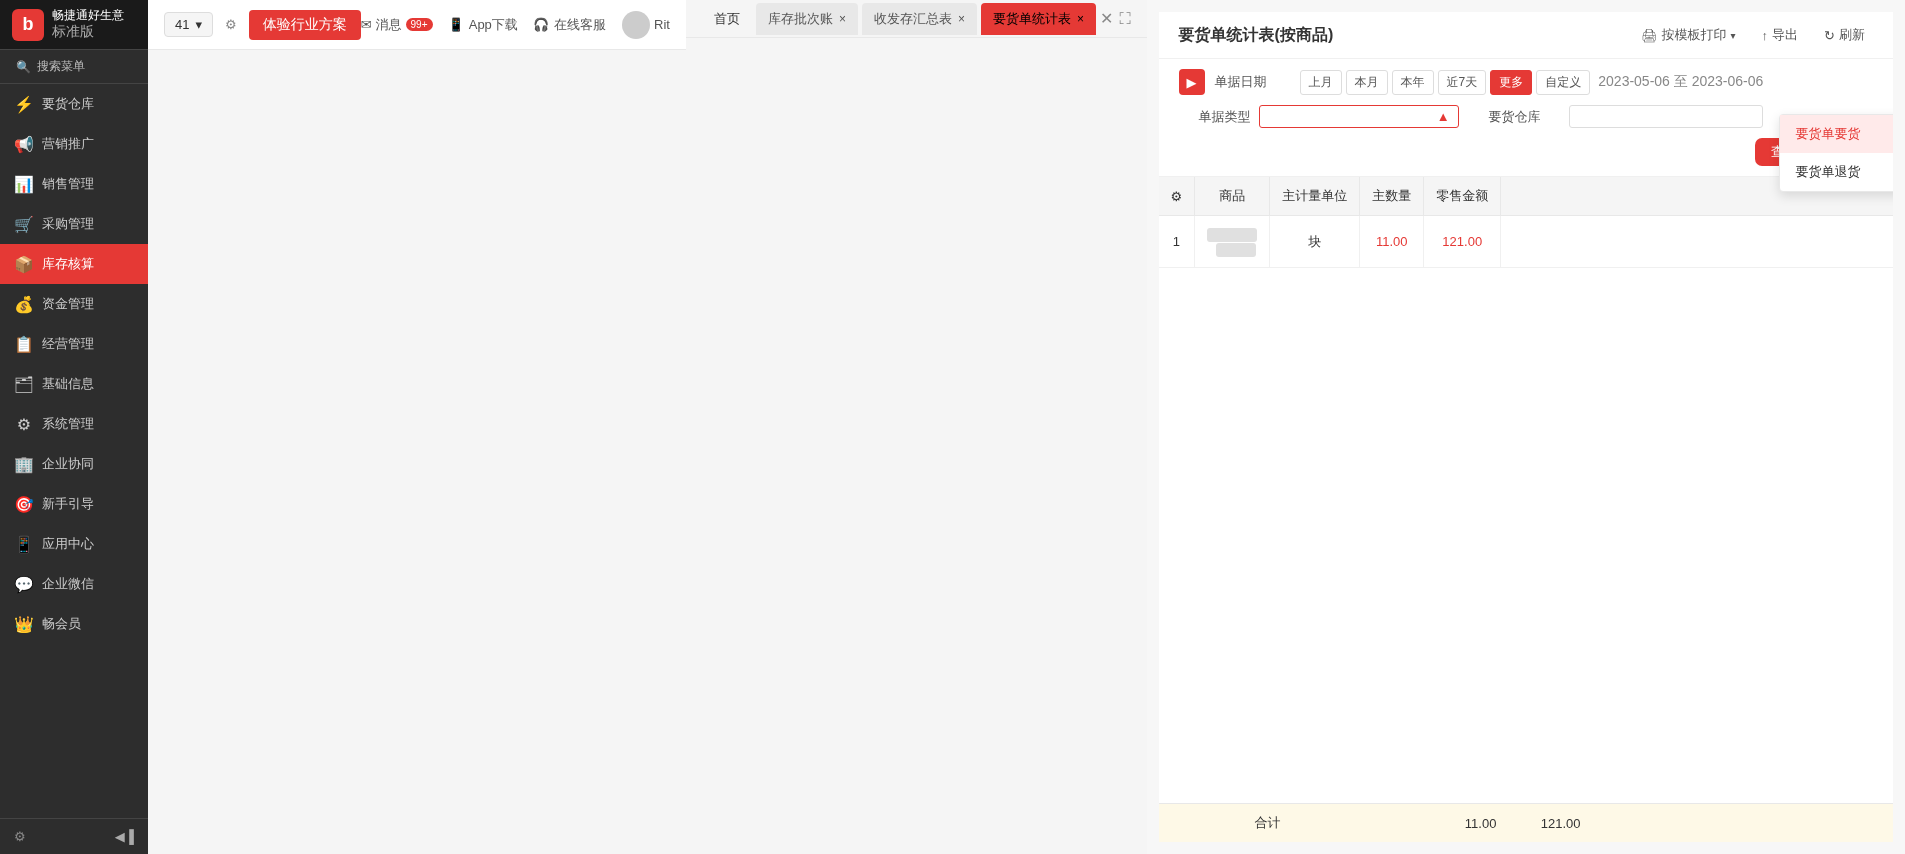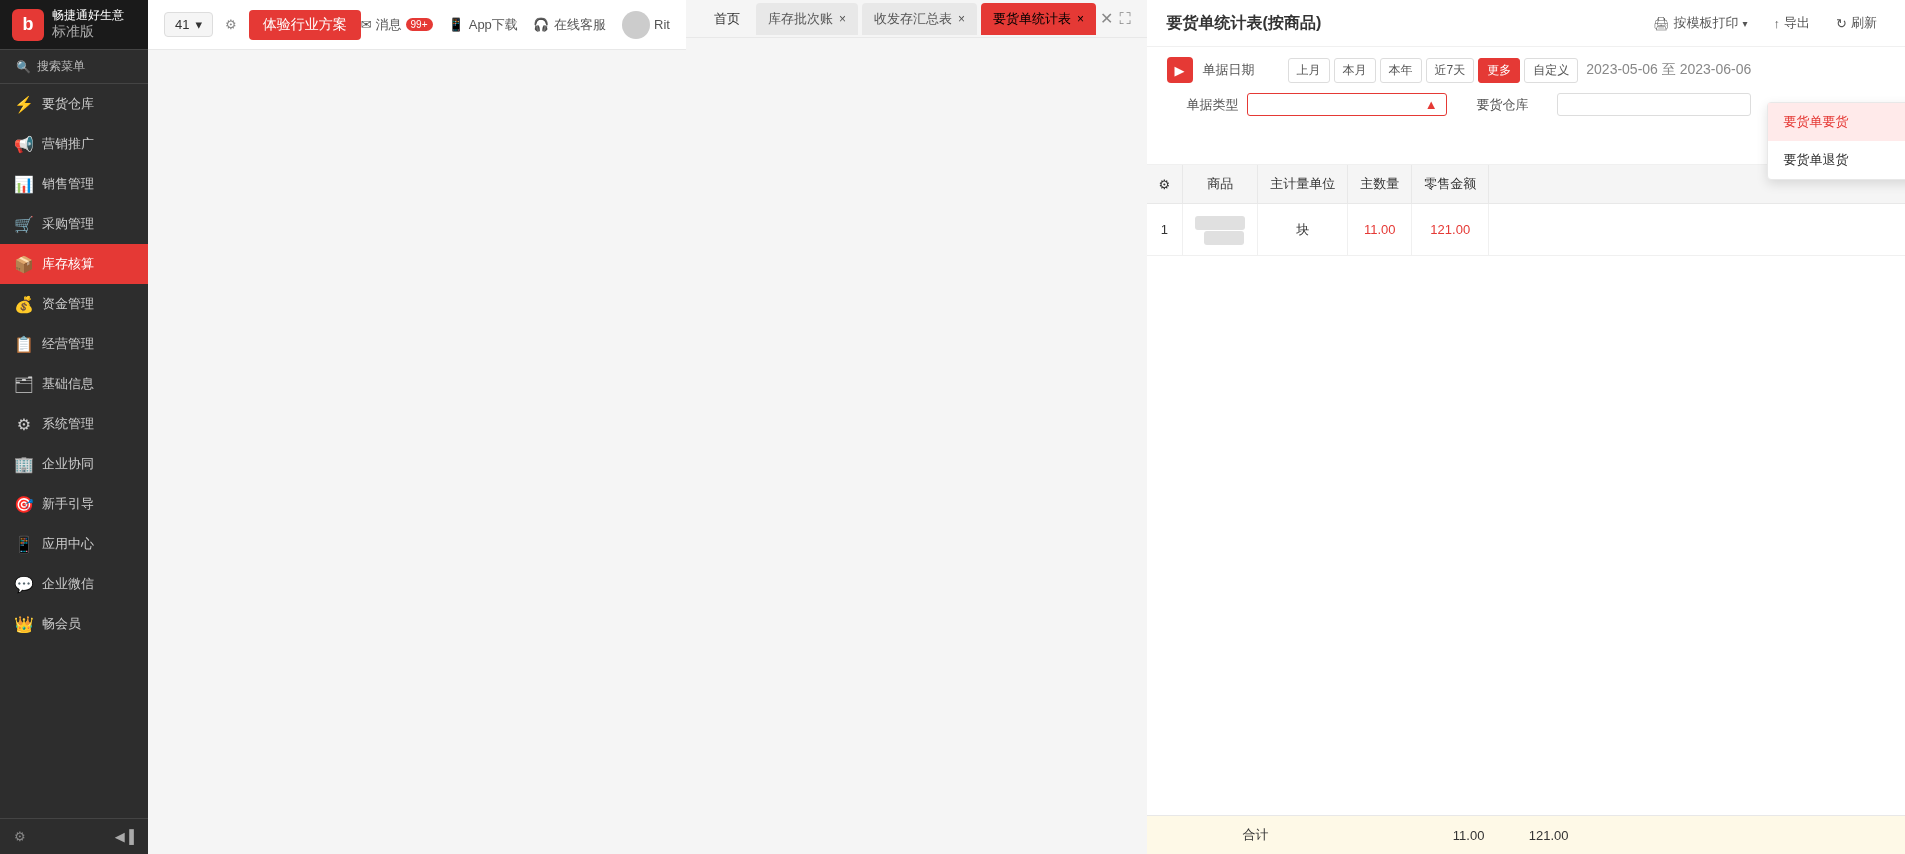--- a/index.html
+++ b/index.html
@@ -162,21 +162,21 @@
       background: #f7f7f7;
     }
 
     
     .page-container {
       flex: 1;
       display: flex;
       flex-direction: column;
       overflow: hidden;
       background: #fdba74;
-      margin: 0;
+      margin: 12px;
     }
 
     .page-header {
       display: flex;
       align-items: center;
       justify-content: space-between;
       padding: 10px 20px;
       border-bottom: 1px solid #f0f0f0;
       background: #fff;
       flex-shrink: 0;

